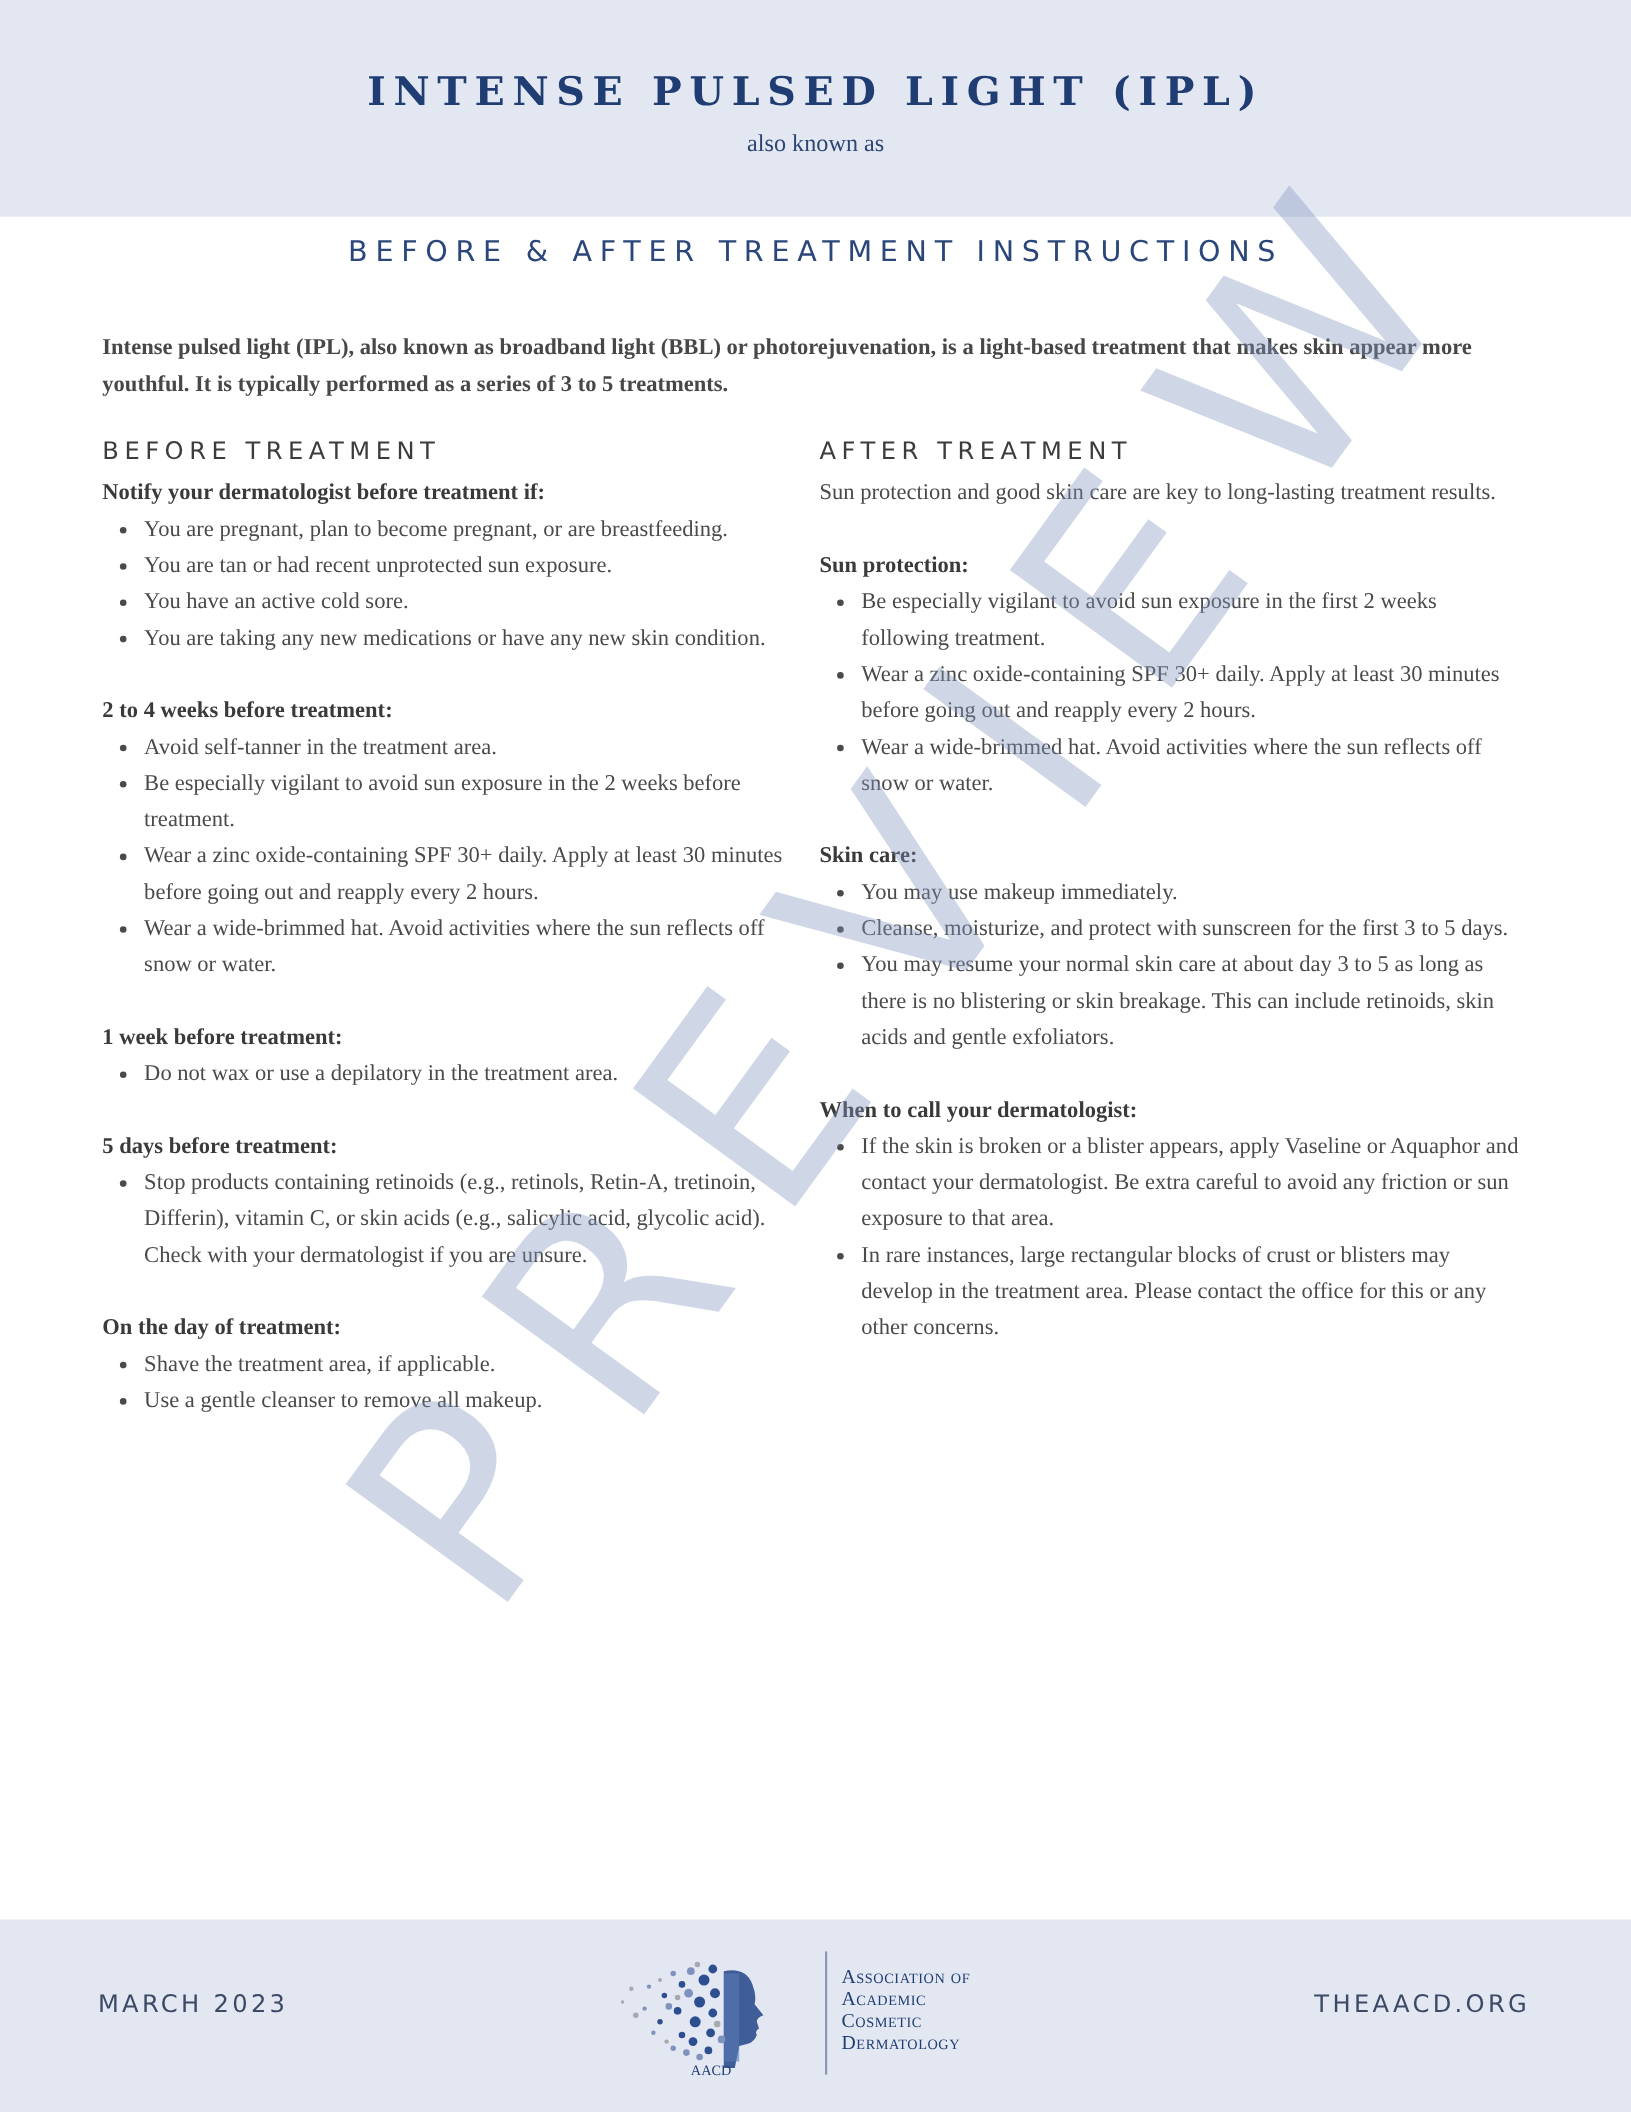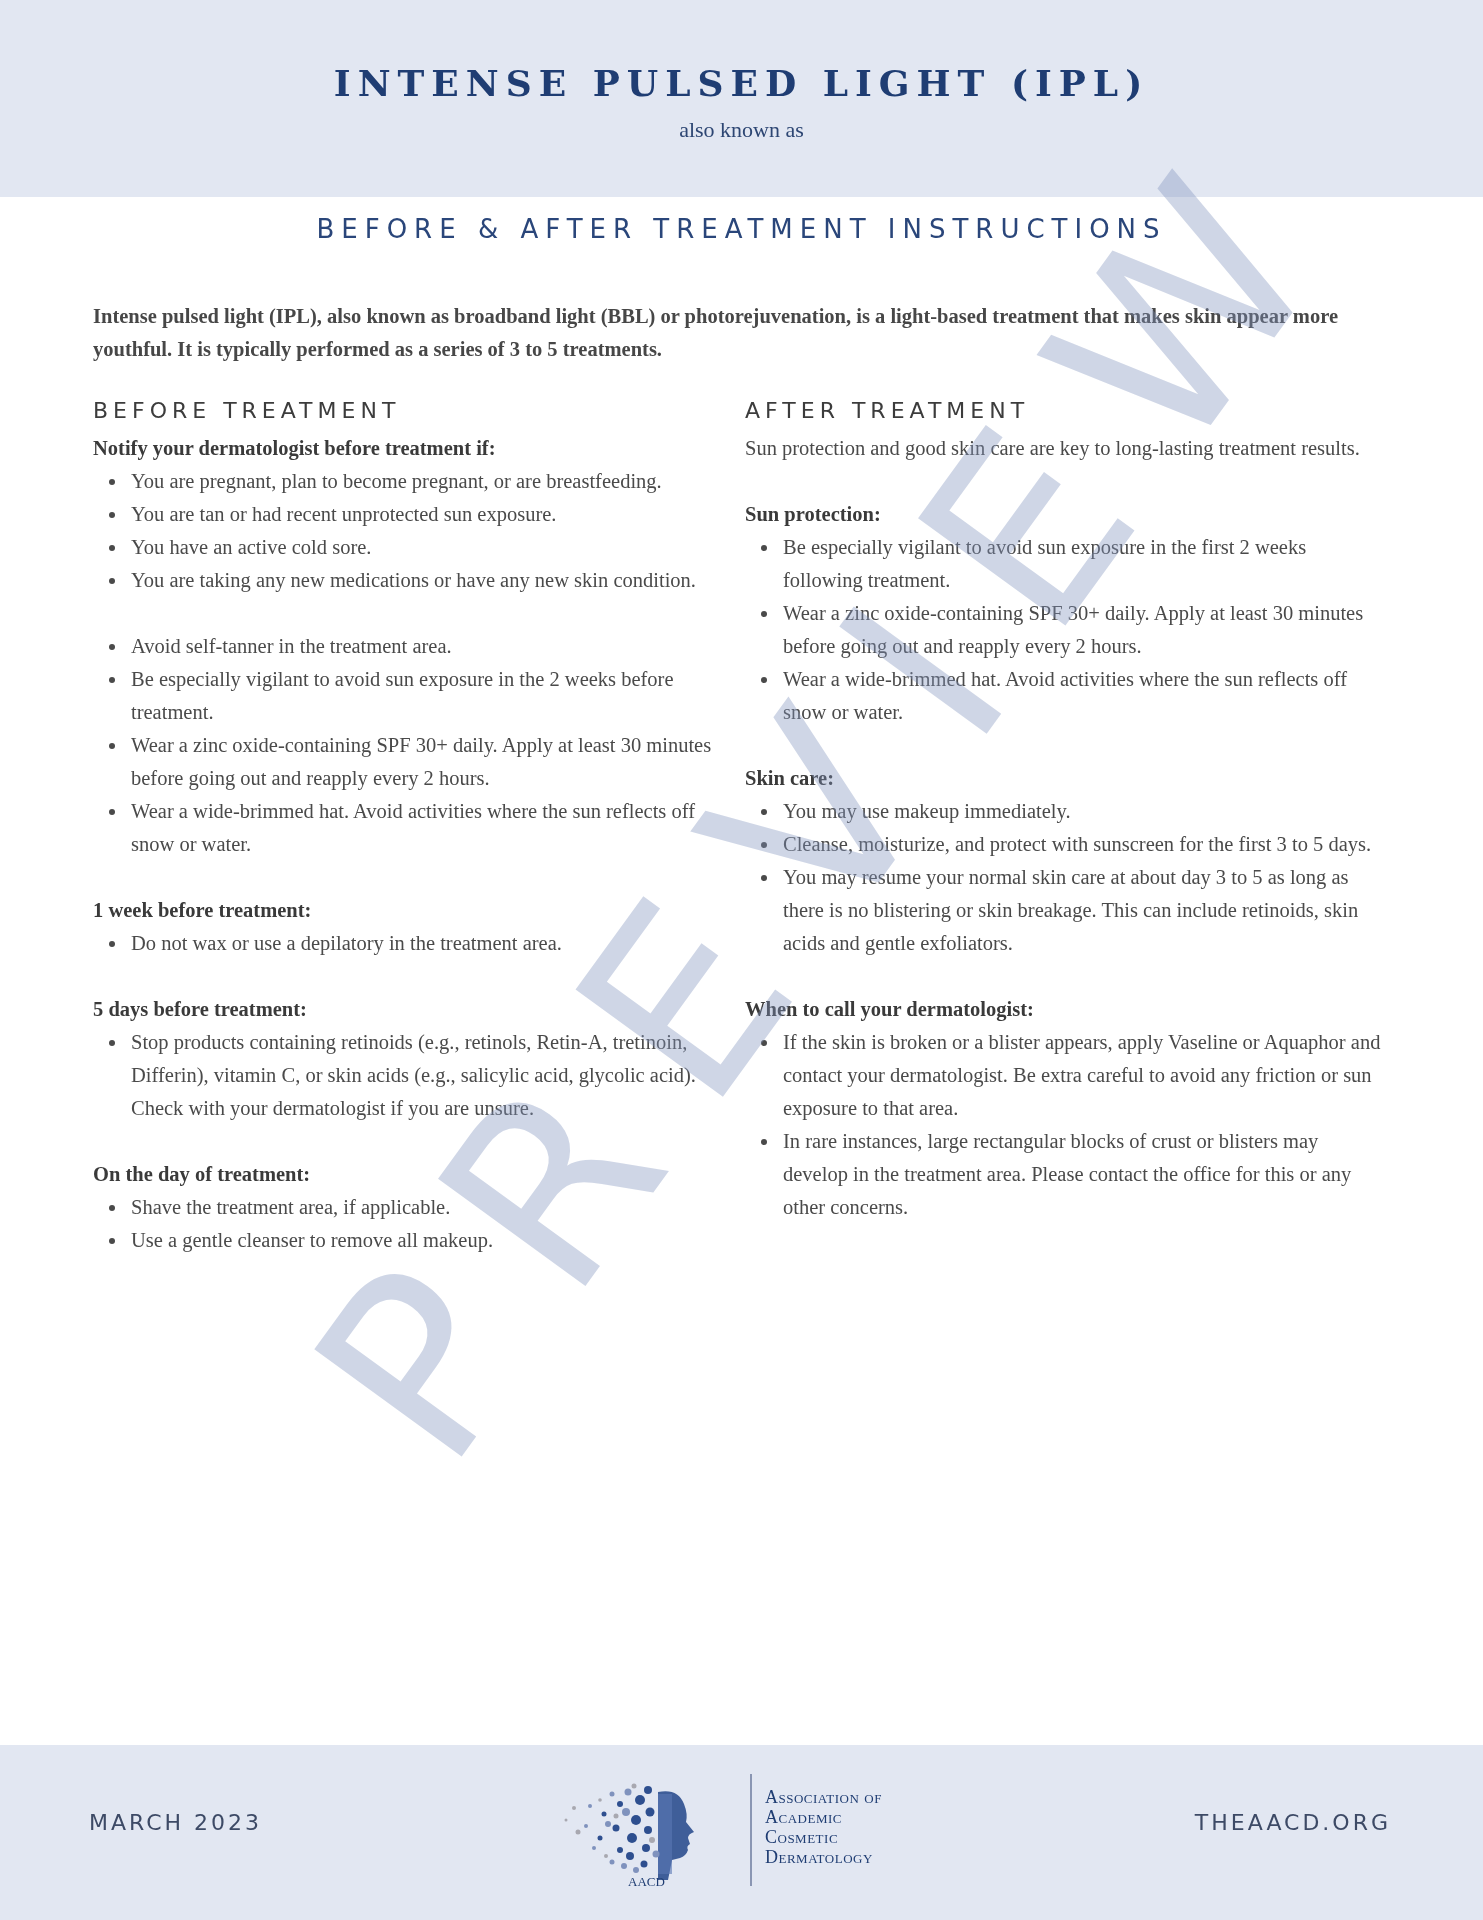--- a/index.html
+++ b/index.html
@@ -115,20 +115,21 @@
     <div class="group-title">Notify your dermatologist before treatment if:</div>
     <ul class="bullets">
       <li><span class="dot"></span><span>You are pregnant, plan to become pregnant, or are breastfeeding.</span></li>
       <li><span class="dot"></span><span>You are tan or had recent unprotected sun exposure.</span></li>
       <li><span class="dot"></span><span>You have an active cold sore.</span></li>
       <li><span class="dot"></span><span>You are taking any new medications or have any new skin condition.</span></li>
     </ul>
   </div>
 
   <div class="group">
+    <div class="group-title">2 to 4 weeks before treatment:</div>
     <ul class="bullets">
       <li><span class="dot"></span><span>Avoid self-tanner in the treatment area.</span></li>
       <li><span class="dot"></span><span>Be especially vigilant to avoid sun exposure in the 2 weeks before treatment.</span></li>
       <li><span class="dot"></span><span>Wear a zinc oxide-containing SPF 30+ daily. Apply at least 30 minutes before going out and reapply every 2 hours.</span></li>
       <li><span class="dot"></span><span>Wear a wide-brimmed hat. Avoid activities where the sun reflects off snow or water.</span></li>
     </ul>
   </div>
 
   <div class="group">
     <div class="group-title">1 week before treatment:</div>

